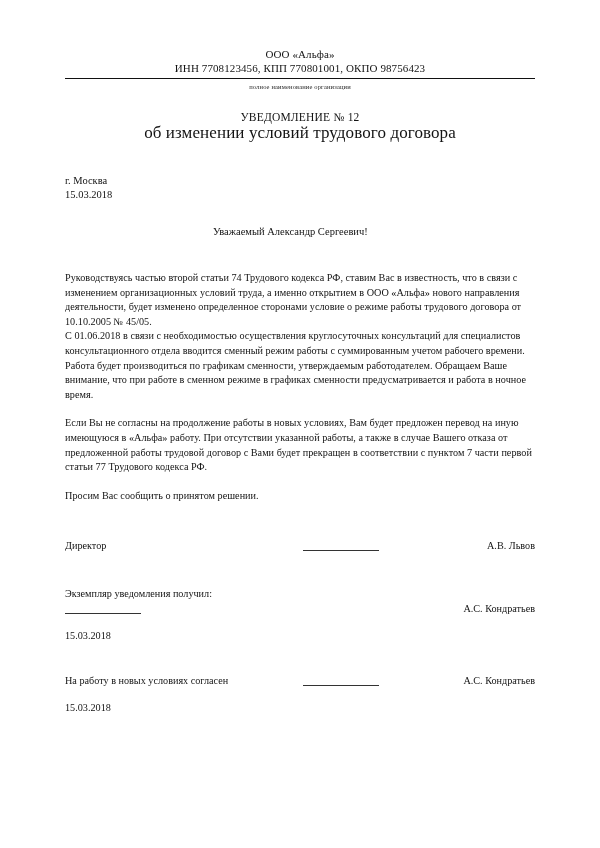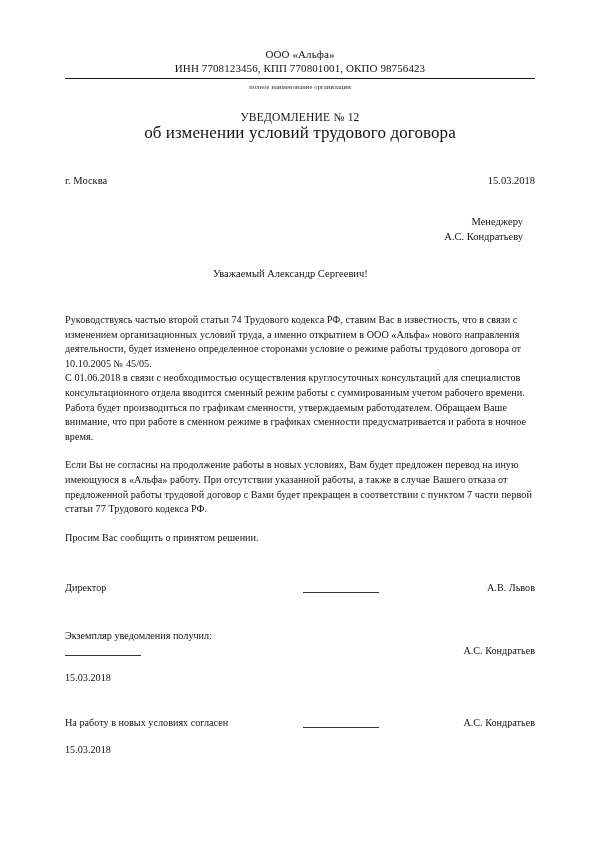--- a/index.html
+++ b/index.html
@@ -78,20 +78,21 @@
   }
 
   
   .city-date {
     display: flex;
     justify-content: space-between;
     align-items: baseline;
     margin-top: 34px;
     font-size: 10.5px;
     line-height: 14px;
+    flex-direction: column;
   }
 
   
   .addressee {
     margin-top: 26px;
     text-align: right;
     font-size: 10.5px;
     line-height: 15px;
     padding-right: 12px;
   }
@@ -174,24 +175,20 @@
     <div class="title-block">
       <div class="title-main">УВЕДОМЛЕНИЕ № 12</div>
       <div class="title-sub">об изменении условий трудового договора</div>
     </div>
 
     <div class="city-date">
       <span>г. Москва</span>
       <span>15.03.2018</span>
     </div>
 
-    <div class="addressee">
-      <div>Менеджеру</div>
-      <div>А.С. Кондратьеву</div>
-    </div>
 
     <div class="greeting">Уважаемый Александр Сергеевич!</div>
 
     <div class="body-block">
       <p class="para tight">Руководствуясь частью второй статьи 74 Трудового кодекса РФ, ставим Вас в известность, что в связи с изменением организационных условий труда, а именно открытием в ООО «Альфа» нового направления деятельности, будет изменено определенное сторонами условие о режиме работы трудового договора от 10.10.2005 № 45/05.</p>
       <p class="para">С 01.06.2018 в связи с необходимостью осуществления круглосуточных консультаций для специалистов консультационного отдела вводится сменный режим работы с суммированным учетом рабочего времени. Работа будет производиться по графикам сменности, утверждаемым работодателем. Обращаем Ваше внимание, что при работе в сменном режиме в графиках сменности предусматривается и работа в ночное время.</p>
       <p class="para">Если Вы не согласны на продолжение работы в новых условиях, Вам будет предложен перевод на иную имеющуюся в «Альфа» работу. При отсутствии указанной работы, а также в случае Вашего отказа от предложенной работы трудовой договор с Вами будет прекращен в соответствии с пунктом 7 части первой статьи 77 Трудового кодекса РФ.</p>
       <p class="para">Просим Вас сообщить о принятом решении.</p>
     </div>
 

